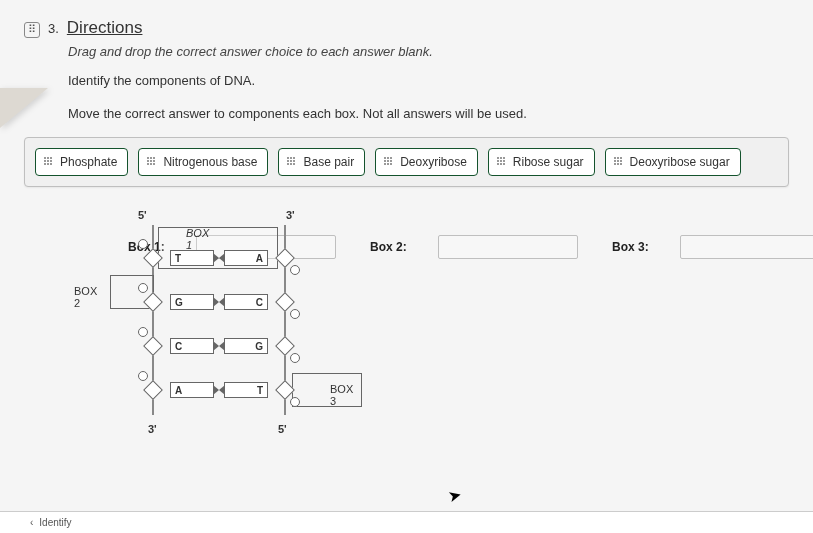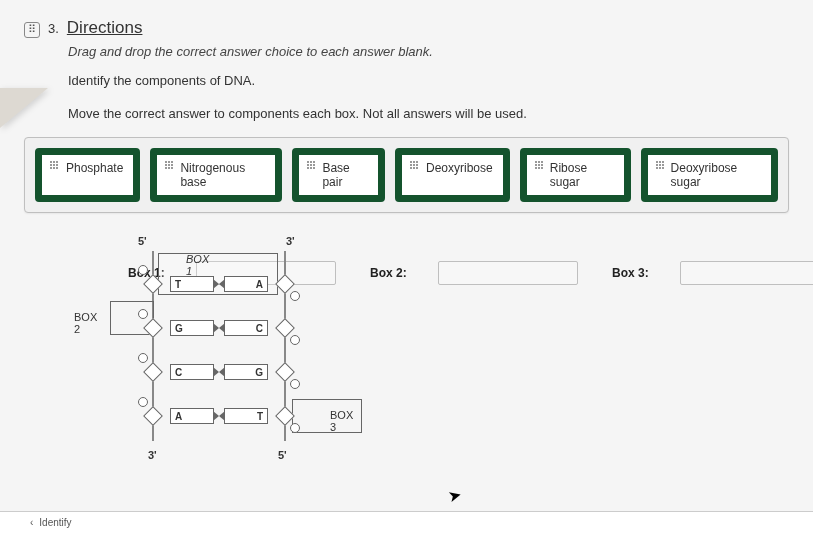--- a/index.html
+++ b/index.html
@@ -45,28 +45,28 @@
     border: 1px solid #bfbfbf;
     border-radius: 4px;
     background: #f0f0f0;
     padding: 10px 10px;
     display: flex;
     gap: 10px;
     margin-bottom: 22px;
     box-shadow: 0 1px 2px rgba(0,0,0,.06);
   }
   .chip {
-    border: 7px solid #14532d;
+    border: 1px solid #14532d;
     border-radius: 4px;
     background: #fff;
     padding: 6px 10px 6px 8px;
     font-size: 12px;
     color: #333;
     display: inline-flex;
-    align-items: flex-start;
+    align-items: center;
     gap: 6px;
     cursor: grab;
     user-select: none;
   }
   .grip {
     width: 10px; height: 10px;
     display: grid;
     grid-template-columns: repeat(3, 2px);
     grid-template-rows: repeat(3, 2px);
     gap: 1px;

